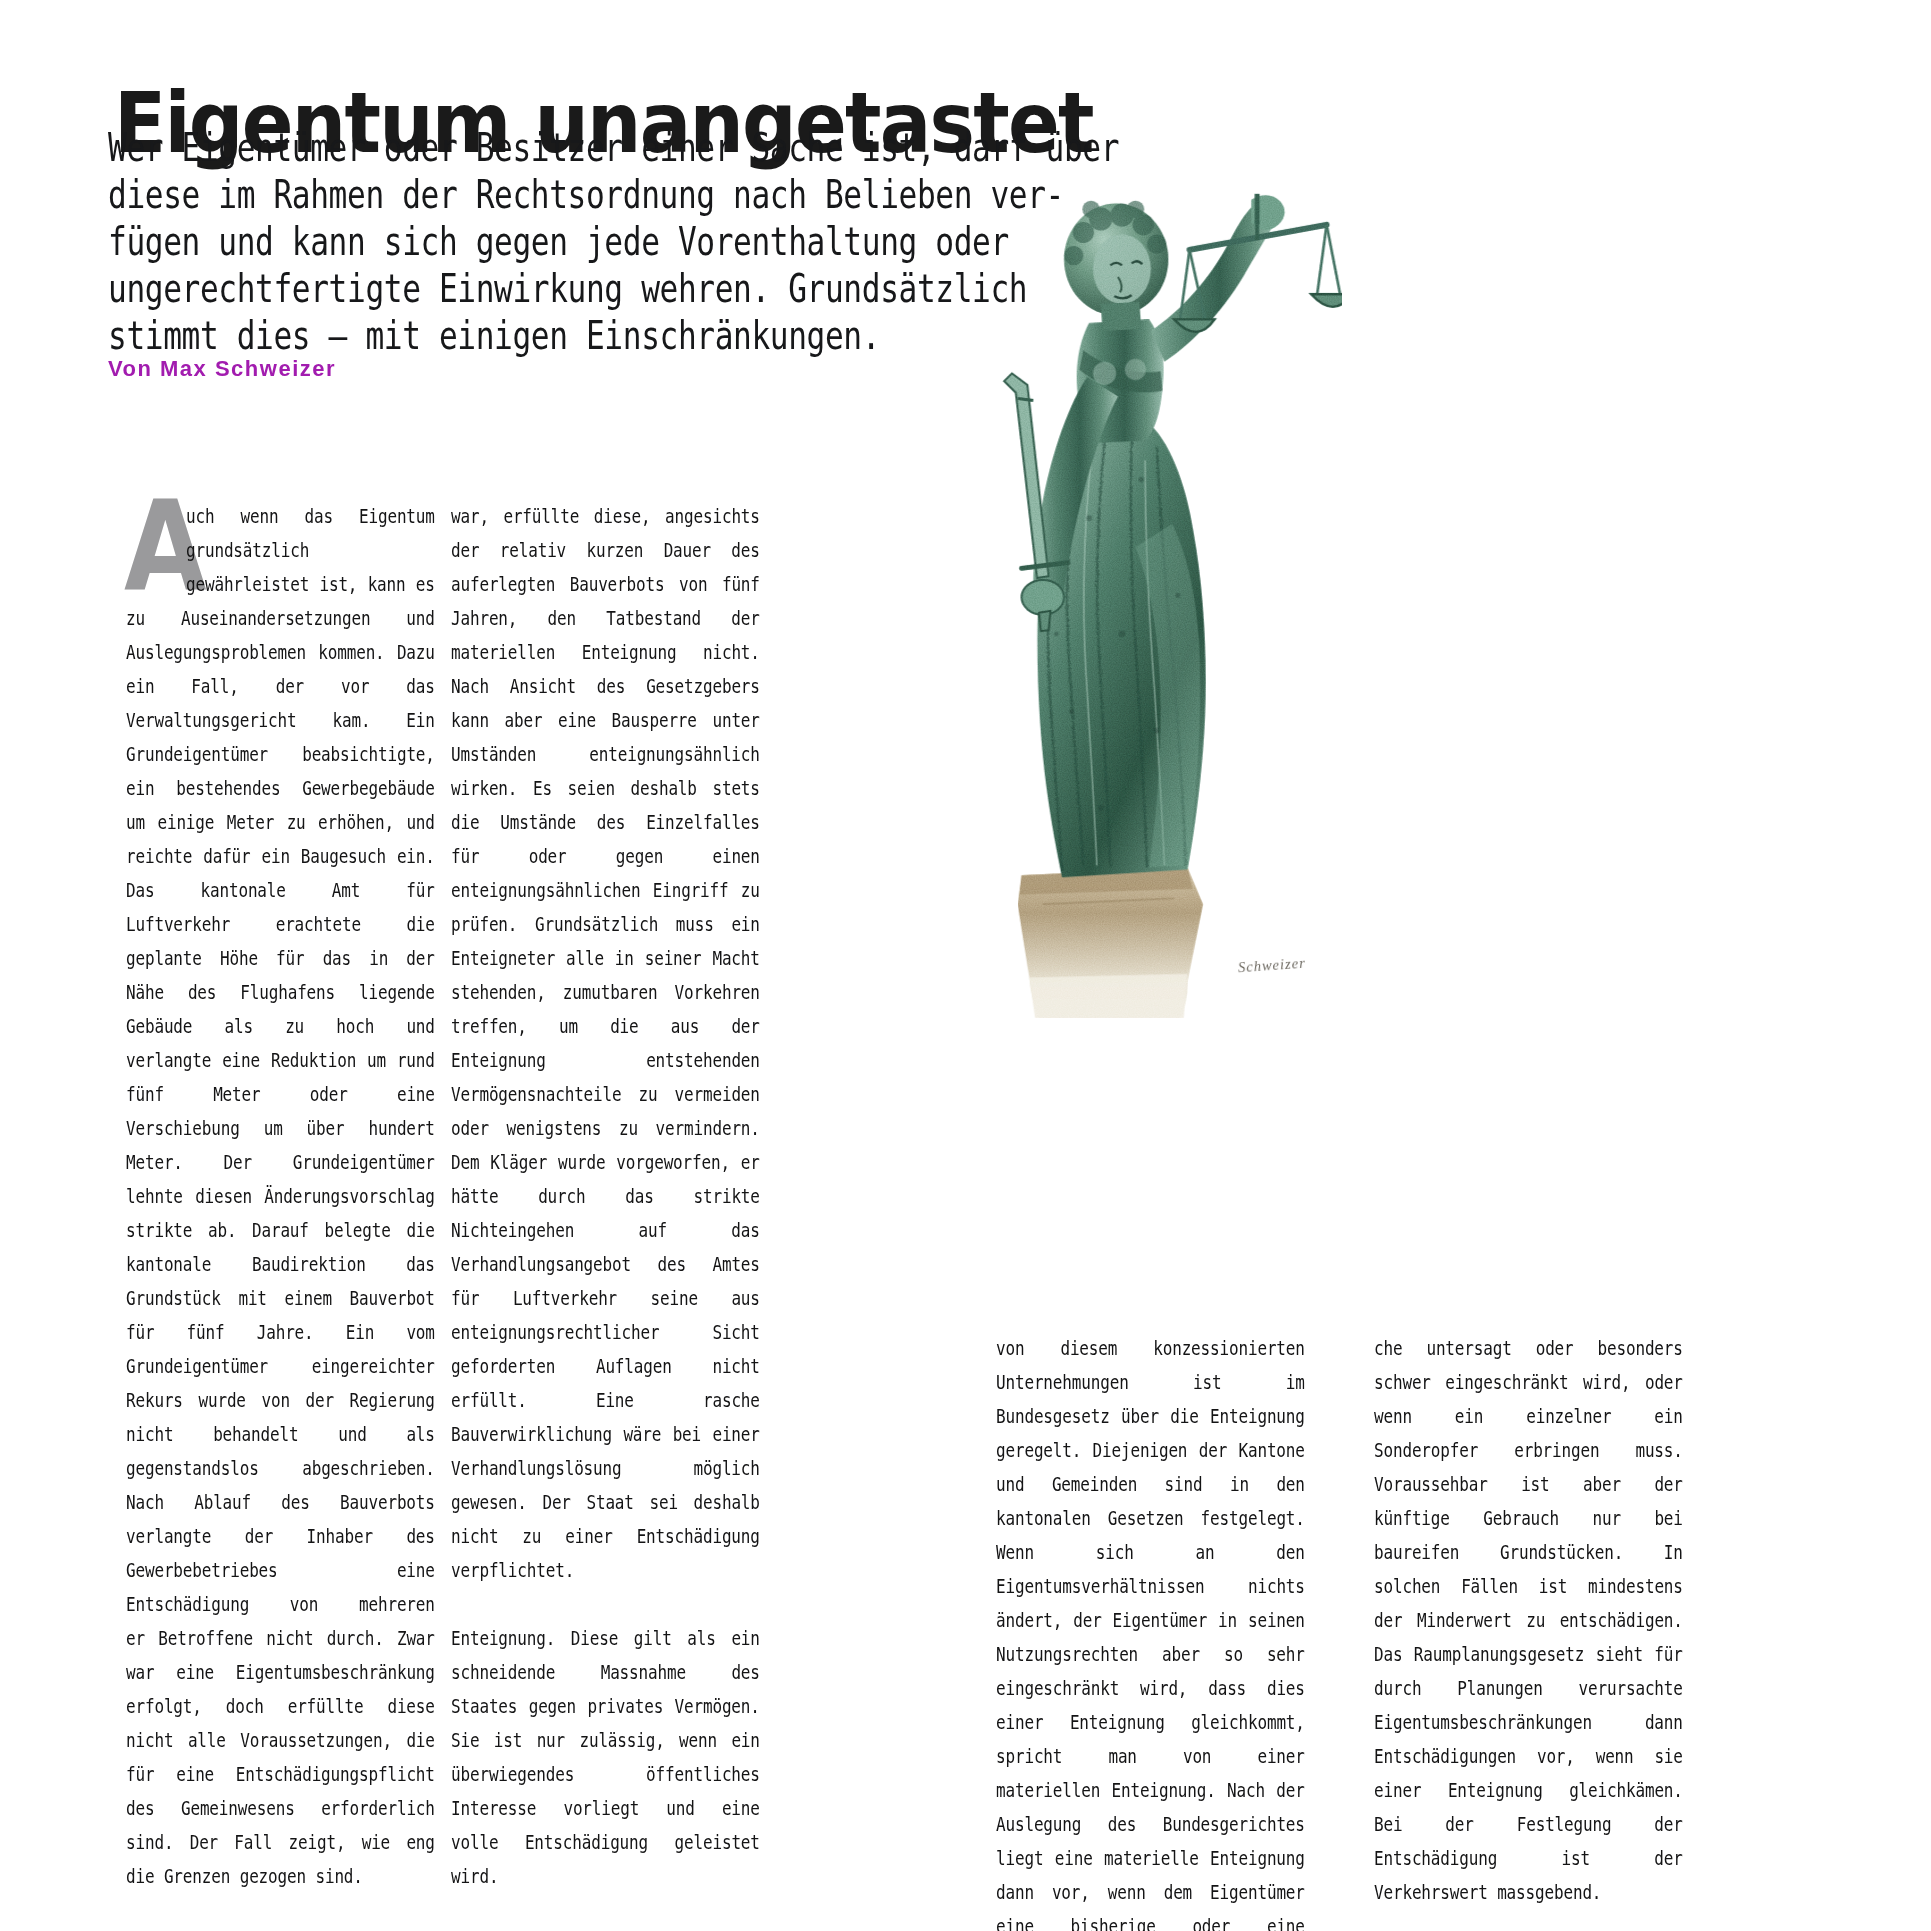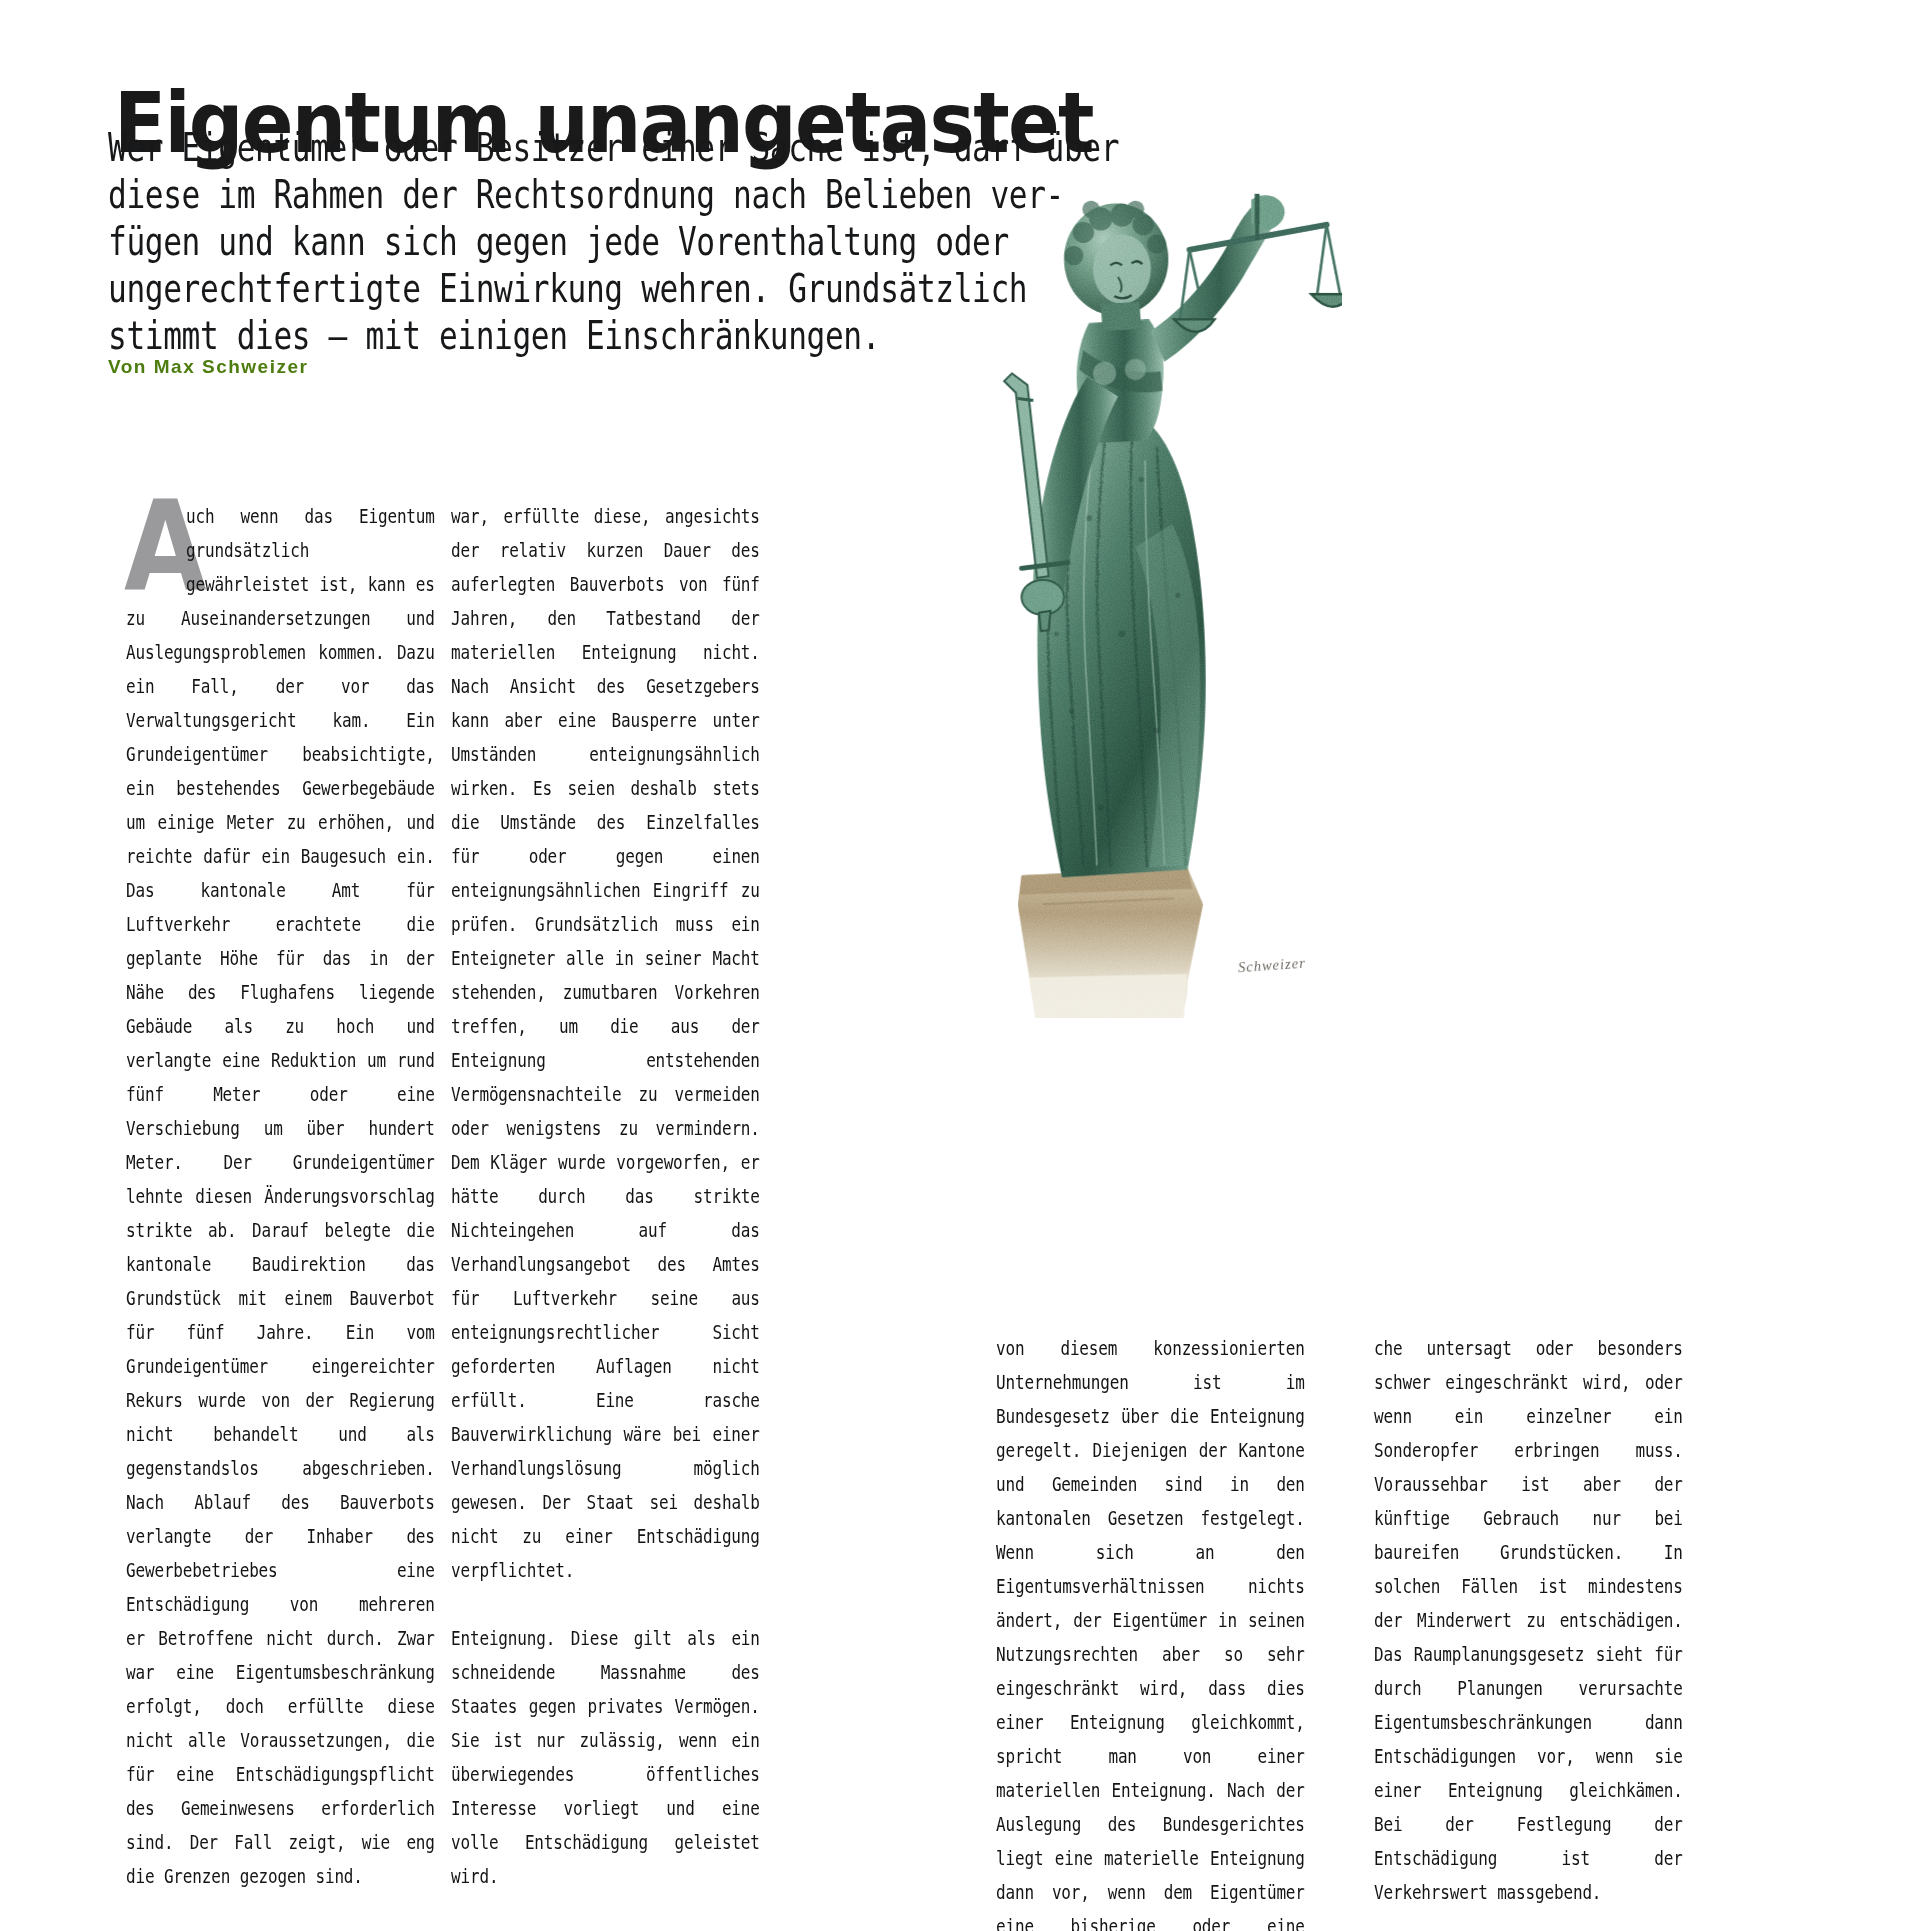--- a/index.html
+++ b/index.html
@@ -41,23 +41,23 @@
     transform:scaleX(0.80);
     transform-origin:left top;
   }
   .lead span{display:block;white-space:nowrap;}
 
   
   .byline{
     position:absolute;
     left:108px; top:340px;
     font-family:"Liberation Sans", sans-serif;
-    font-size:19px;
+    font-size:22px;
     letter-spacing:1.5px;
-    color:#4d7c0f;
+    color:#a21caf;
     font-weight:600;
   }
 
   
   .statue-wrap{
     position:absolute;
     left:898px; top:116px;
     width:444px; height:888px;
     pointer-events:none;
   }

